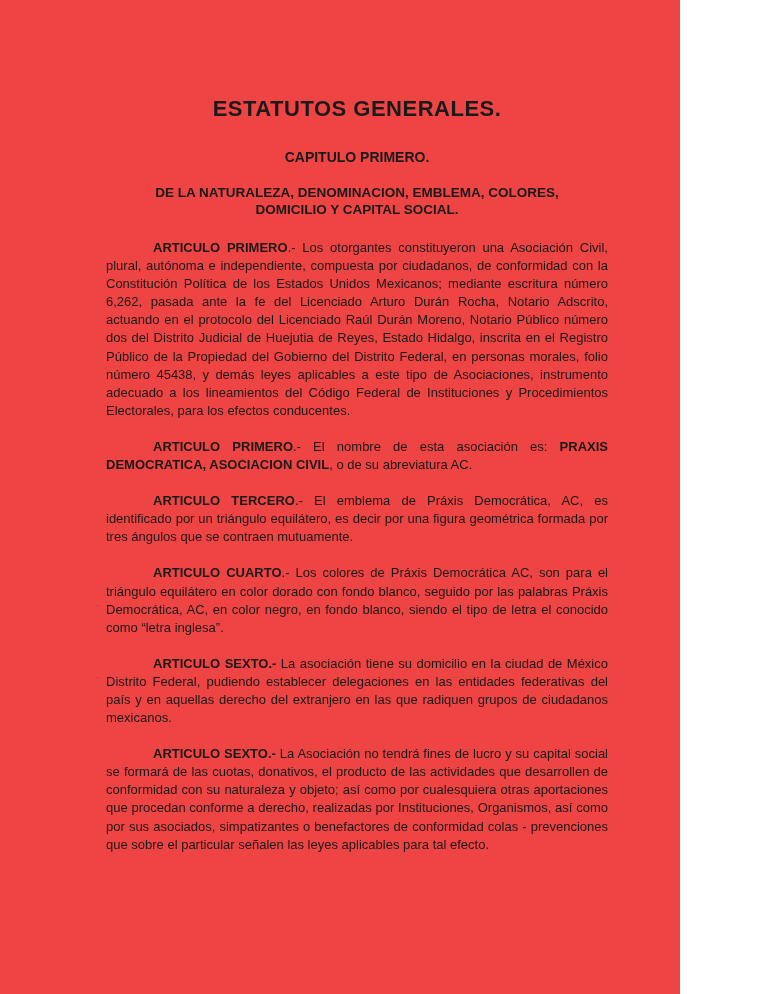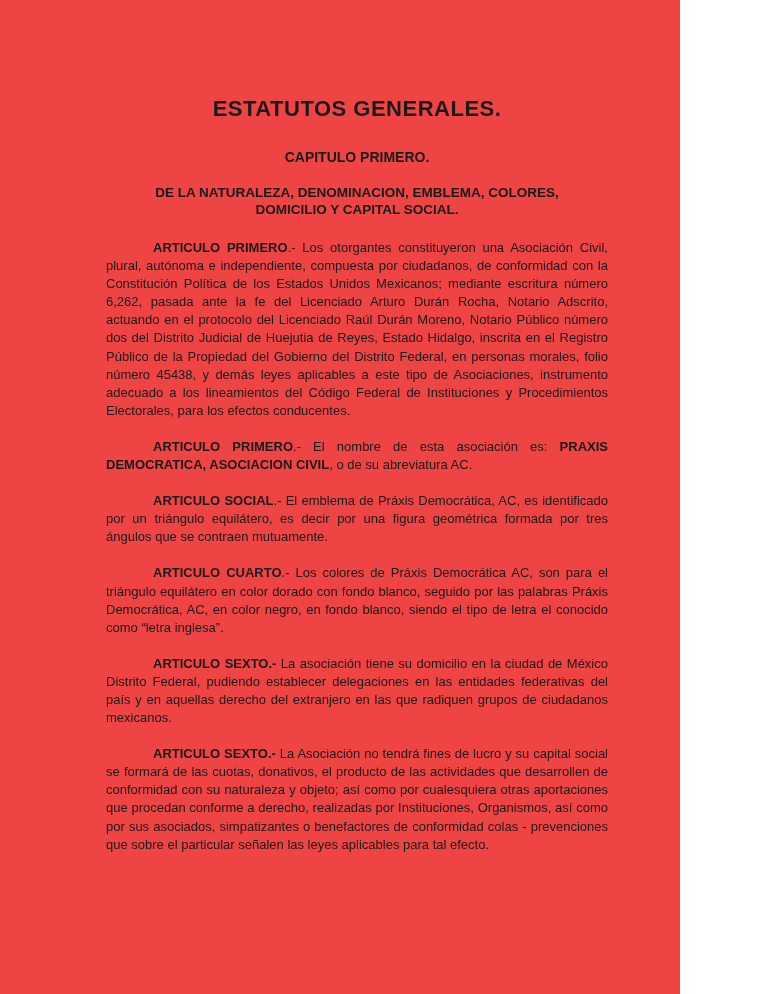--- a/index.html
+++ b/index.html
@@ -57,18 +57,18 @@
   <h2 class="chapter-title">CAPITULO PRIMERO.</h2>
 
   <h3 class="section-heading">
     <div>DE LA NATURALEZA, DENOMINACION, EMBLEMA, COLORES,</div>
     <div>DOMICILIO Y CAPITAL SOCIAL.</div>
   </h3>
 
   <div class="body-text" id="body-text">
       <p class="para"><span class="b">ARTICULO PRIMERO</span><span>.- Los otorgantes constituyeron una Asociación Civil, plural, autónoma e independiente, compuesta por ciudadanos, de conformidad con la Constitución Política de los Estados Unidos Mexicanos; mediante escritura número 6,262, pasada ante la fe del Licenciado Arturo Durán Rocha, Notario Adscrito, actuando en el protocolo del Licenciado Raúl Durán Moreno, Notario Público número dos del Distrito Judicial de Huejutia de Reyes, Estado Hidalgo, inscrita en el Registro Público de la Propiedad del Gobierno del Distrito Federal, en personas morales, folio número 45438, y demás leyes aplicables a este tipo de Asociaciones, instrumento adecuado a los lineamientos del Código Federal de Instituciones y Procedimientos Electorales, para los efectos conducentes.</span></p>
       <p class="para"><span class="b">ARTICULO PRIMERO</span><span>.- El nombre de esta asociación es: </span><span class="b">PRAXIS DEMOCRATICA, ASOCIACION CIVIL</span><span>, o de su abreviatura AC.</span></p>
-      <p class="para"><span class="b">ARTICULO SOCIAL</span><span>.- El emblema de Práxis Democrática, AC, es identificado por un triángulo equilátero, es decir por una figura geométrica formada por tres ángulos que se contraen mutuamente.</span></p>
+      <p class="para"><span class="b">ARTICULO TERCERO</span><span>.- El emblema de Práxis Democrática, AC, es identificado por un triángulo equilátero, es decir por una figura geométrica formada por tres ángulos que se contraen mutuamente.</span></p>
       <p class="para"><span class="b">ARTICULO CUARTO</span><span>.- Los colores de Práxis Democrática AC, son para el triángulo equilátero en color dorado con fondo blanco, seguido por las palabras Práxis Democrática, AC, en color negro, en fondo blanco, siendo el tipo de letra el conocido como “letra inglesa”.</span></p>
       <p class="para"><span class="b">ARTICULO SEXTO.-</span><span> La asociación tiene su domicilio en la ciudad de México Distrito Federal, pudiendo establecer delegaciones en las entidades federativas del país y en aquellas derecho del extranjero en las que radiquen grupos de ciudadanos mexicanos.</span></p>
       <p class="para"><span class="b">ARTICULO SEXTO.-</span><span> La Asociación no tendrá fines de lucro y su capital social se formará de las cuotas, donativos, el producto de las actividades que desarrollen de conformidad con su naturaleza y objeto; así como por cualesquiera otras aportaciones que procedan conforme a derecho, realizadas por Instituciones, Organismos, así como por sus asociados, simpatizantes o benefactores de conformidad colas - prevenciones que sobre el particular señalen las leyes aplicables para tal efecto.</span></p>
     </div>
 </div>
 
 </body></html>

